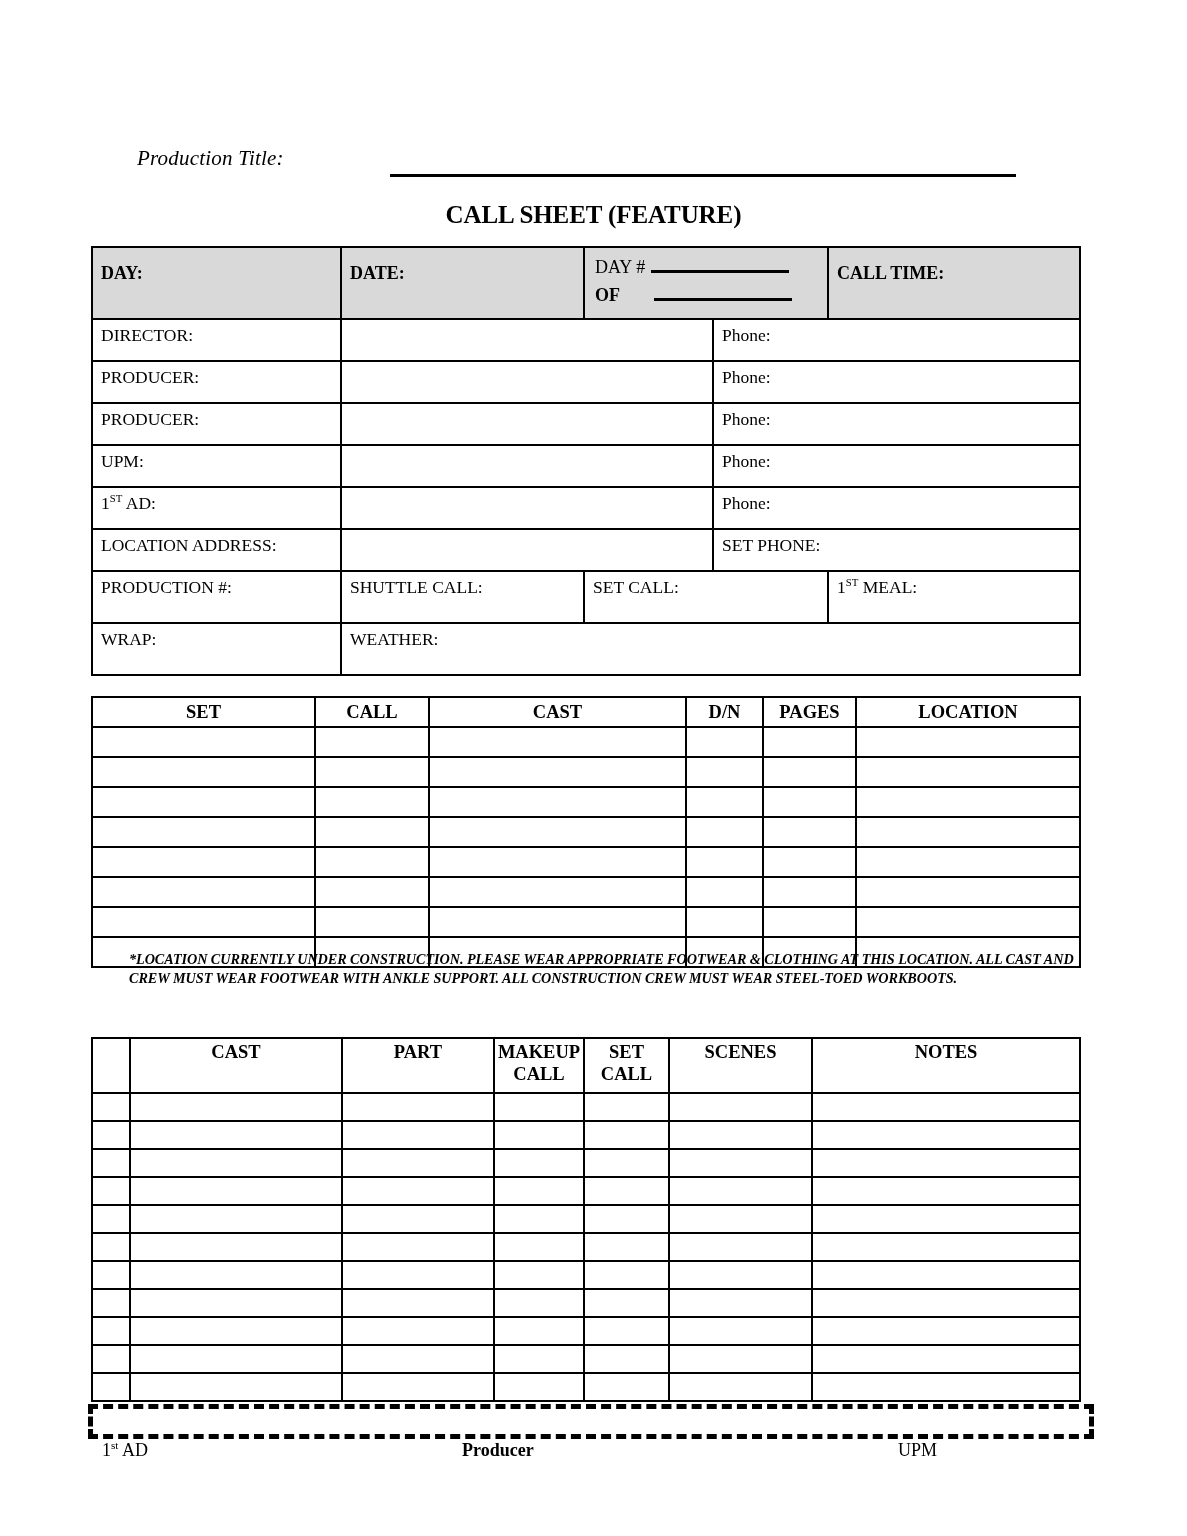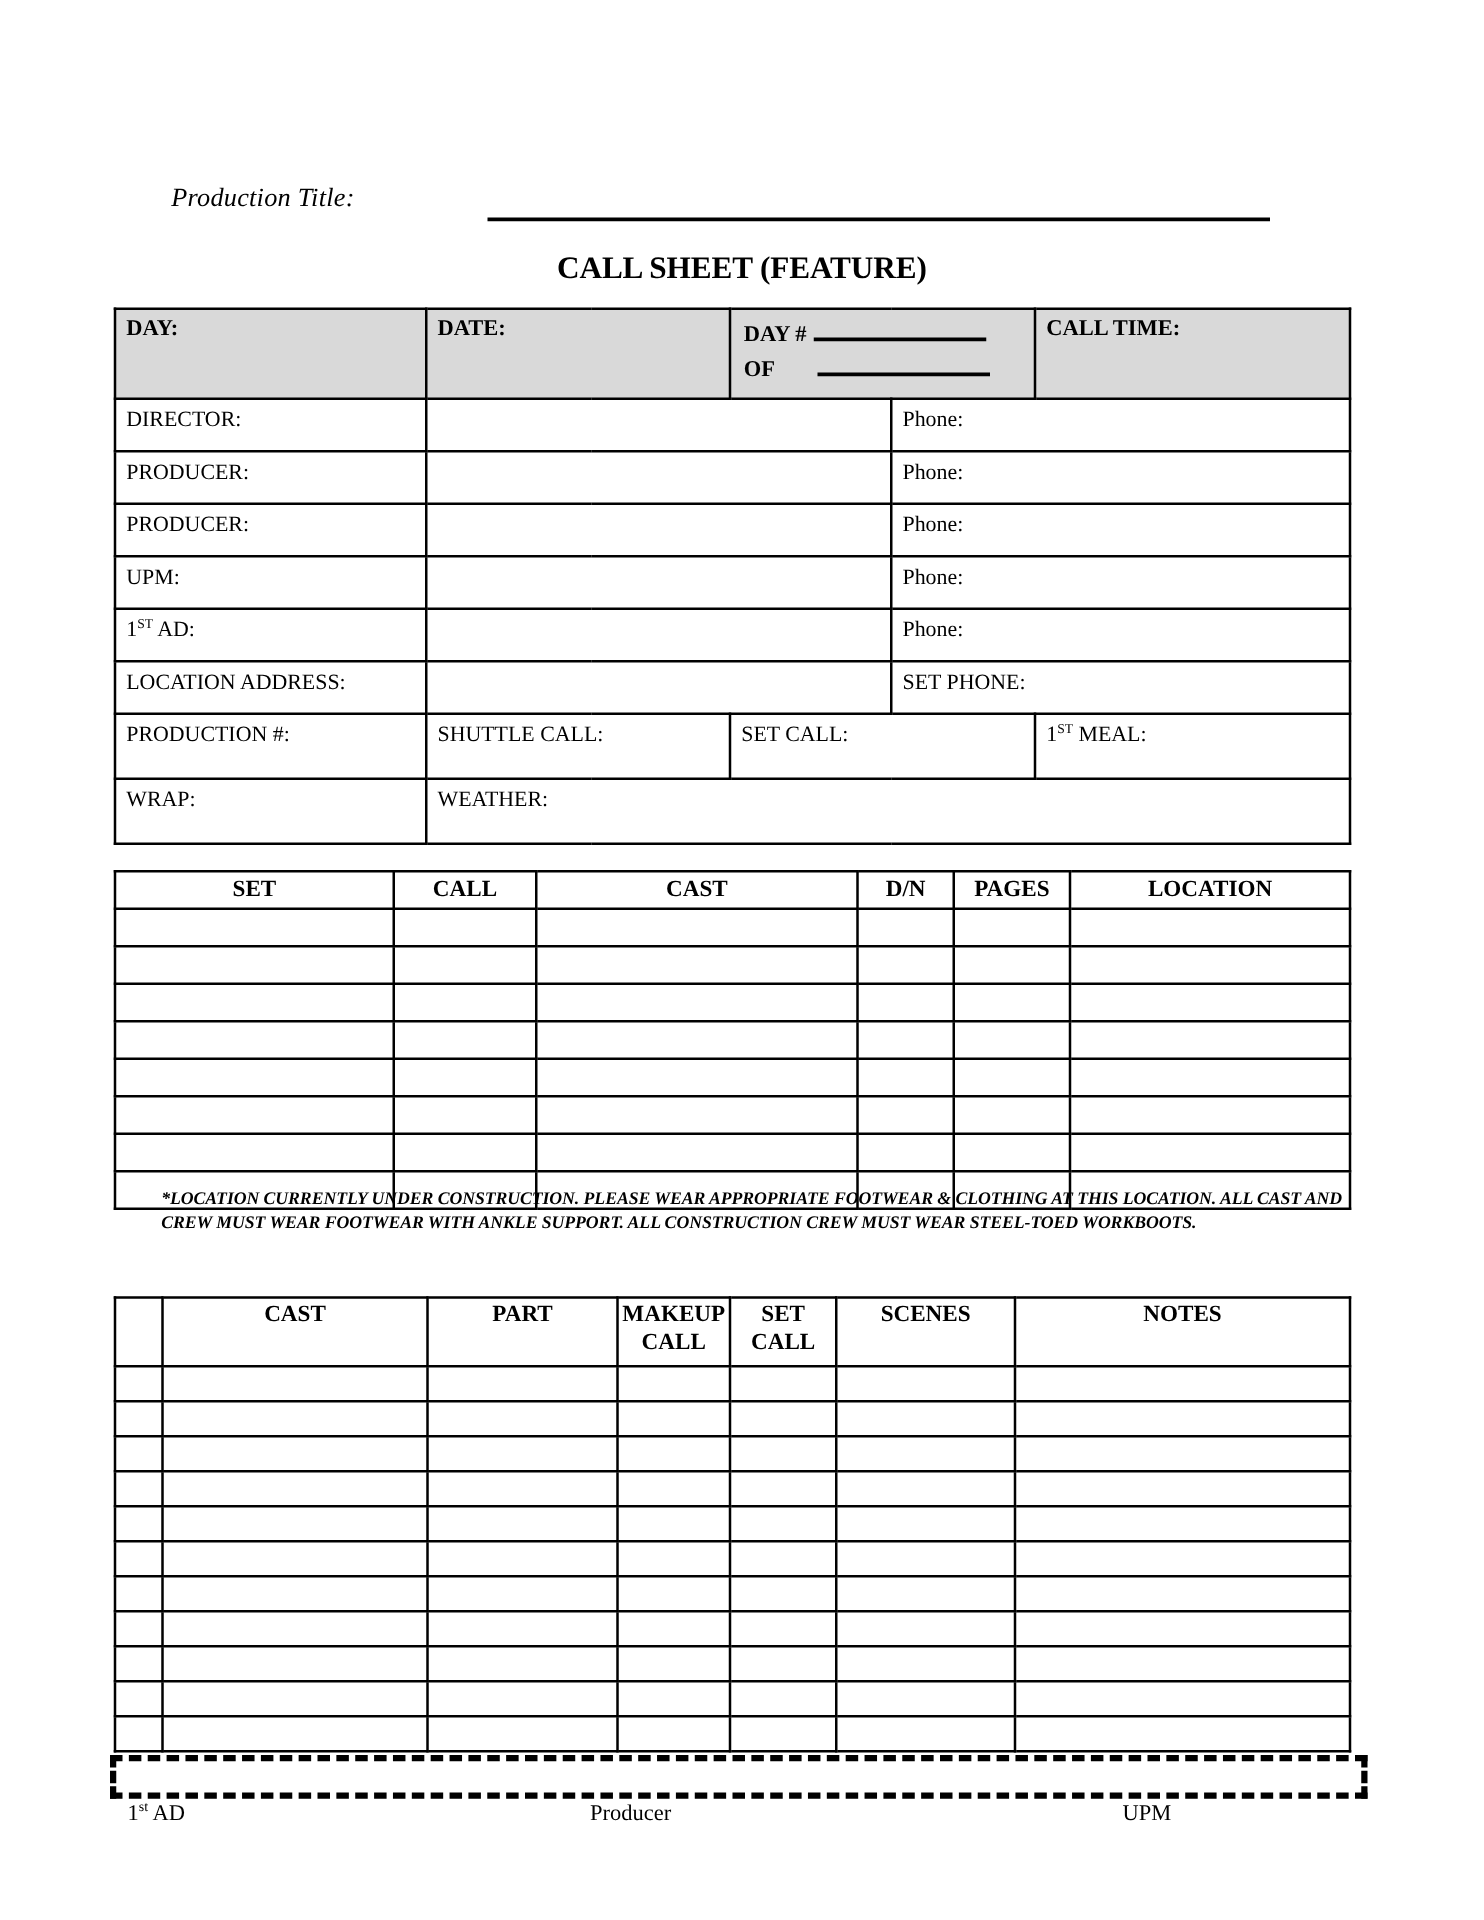--- a/index.html
+++ b/index.html
@@ -96,26 +96,26 @@
     left: 91px;
     top: 246px;
     width: 988px;
   }
   #header-table td.shaded {
     background: #d9d9d9;
   }
   #header-table td.shaded .cell-label {
     font-weight: bold;
     font-size: 18px;
-    padding-top: 4px;
+    padding-top: 15px;
   }
   .daynum-wrap {
     display: block;
     padding: 8px 0 0 10px;
-    font-weight: bold;
+    font-weight: normal;
     font-size: 18px;
     line-height: 1.0;
   }
   .daynum-line {
     display: inline-block;
     width: 138px;
     border-bottom: 3px solid #000;
     height: 14px;
     vertical-align: baseline;
     margin-left: 6px;
@@ -203,21 +203,21 @@
     width: 1006px;
     height: 28px;
   }
   .sig-label {
     position: absolute;
     top: 0;
     font-size: 18px;
     white-space: nowrap;
   }
   .sig-label.ad   { left: 14px; }
-  .sig-label.prod { left: 384px; }
+  .sig-label.prod { left: 374px; font-weight: bold; }
   .sig-label.upm  { left: 810px; }
 </style>
 </head>
 <body>
 
 <div class="page">
 
   <div class="title-row">
     <span class="prod-title-label">Production Title:</span>
     <span class="prod-title-rule"></span>

